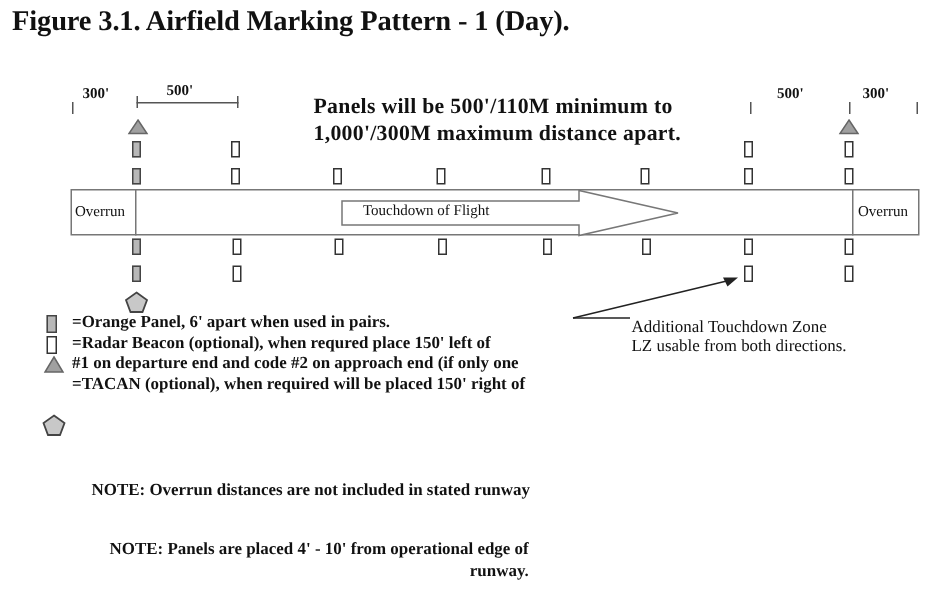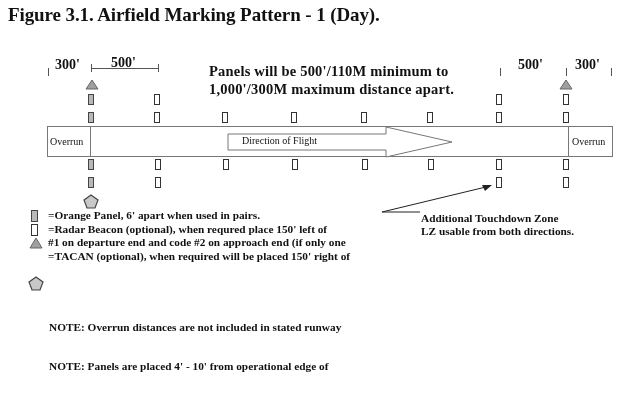--- a/index.html
+++ b/index.html
@@ -1,34 +1,34 @@
 <!DOCTYPE html>
 <html><head>
   <meta charset="utf-8">
   <style>
     html, body { margin: 0; padding: 0; background: #ffffff; }
     body { width: 625px; height: 400px; position: relative; overflow: hidden;
            font-family: "Liberation Serif", "DejaVu Serif", serif; color: #111; }
     .abs { position: absolute; }
     .title { left: 8px; top: 4px; font-size: 19px; font-weight: bold; white-space: nowrap; letter-spacing: -0.1px; }
-    .dim { font-size: 14px; font-weight: bold; white-space: nowrap; text-align: center; }
+    .dim { font-size: 10px; font-weight: bold; white-space: nowrap; text-align: center; }
     .tick { width: 1px; height: 8px; background: #555; }
     .dimline { height: 1px; background: #555; }
     .panelnote { left: 209px; top: 62px; font-size: 14.5px; font-weight: bold; line-height: 18px; white-space: nowrap; letter-spacing: 0.2px; }
     .runway { left: 47px; top: 126px; width: 566px; height: 31px; border: 1px solid #777; box-sizing: border-box; background: #fff; }
     .overrun-l { left: 47px; top: 126px; width: 44px; height: 31px; border-right: 1px solid #777; box-sizing: border-box; }
     .overrun-r { left: 568px; top: 126px; width: 45px; height: 31px; border-left: 1px solid #777; box-sizing: border-box; }
     .overrun-txt { font-size: 10px; position: absolute; top: 10px; white-space: nowrap; font-family: Liberation Serif, serif; }
     .panel { width: 6px; height: 11px; border: 1.5px solid #333; box-sizing: border-box; background: #fff; }
     .panel.orange { background: #b8b8b8; border-color: #444; }
     .dirtext { font-size: 10px; white-space: nowrap; }
     .legend { left: 48px; top: 209px; font-size: 11.3px; font-weight: bold; line-height: 13.5px; white-space: nowrap; }
     .legend-row { position: relative; padding-left: 0; }
-    .touch { left: 421px; top: 212px; font-size: 11.3px; font-weight: bold; line-height: 13px; white-space: nowrap; }
-    .note { font-size: 11.3px; font-weight: bold; line-height: 15px; white-space: nowrap; }
+    .touch { left: 421px; top: 212px; font-size: 11.3px; font-weight: normal; line-height: 13px; white-space: nowrap; }
+    .note { font-size: 11.3px; font-weight: bold; line-height: 15px; white-space: nowrap; margin-left: 12px; }
   </style>
 </head>
 <body>
 
 <div class="abs title">Figure 3.1.  Airfield Marking Pattern - 1 (Day).</div>
 
 <div class="abs tick" style="left:48px; top:68px;"></div>
 <div class="abs dim" style="left:55px; top:57px;">300'</div>
 <div class="abs tick" style="left:91px; top:64px;"></div>
 <div class="abs dimline" style="left:91px; top:68px; width:68px;"></div>
@@ -50,21 +50,21 @@
 <div class="abs overrun-l">
   <span class="overrun-txt" style="left:3px;">Overrun</span>
 </div>
 <div class="abs overrun-r">
   <span class="overrun-txt" style="left:3px;">Overrun</span>
 </div>
 
 <svg class="abs" style="left:226px; top:126px;" width="230" height="32">
   <polygon points="2,8 160,8 160,1 226,16 160,31 160,24 2,24" fill="#fff" stroke="#777" stroke-width="1"></polygon>
 </svg>
-<div class="abs dirtext" style="left:242px; top:135px;">Direction of Flight</div>
+<div class="abs dirtext" style="left:242px; top:135px;">Touchdown of Flight</div>
 
 <svg class="abs" style="left:85px; top:79px;" width="14" height="11">
   <polygon points="7,1 13,10 1,10" fill="#a0a0a0" stroke="#666" stroke-width="1"></polygon>
 </svg>
 <svg class="abs" style="left:559px; top:79px;" width="14" height="11">
   <polygon points="7,1 13,10 1,10" fill="#a0a0a0" stroke="#666" stroke-width="1"></polygon>
 </svg>
 
 <svg class="abs" style="left:83px; top:194px;" width="16" height="15">
   <polygon points="8,1 15,6 12,14 4,14 1,6" fill="#c8c8c8" stroke="#444" stroke-width="1.2"></polygon>
@@ -126,15 +126,16 @@
 <div class="abs legend">
   <div class="legend-row">=Orange Panel, 6' apart when used in pairs.</div>
   <div class="legend-row">=Radar Beacon (optional), when requred place 150' left of</div>
   <div class="legend-row">#1 on departure end and code #2 on approach end (if only one</div>
   <div class="legend-row">=TACAN (optional), when required will be placed 150' right of</div>
 </div>
 
 <div class="abs note" style="left:49px; top:320px;">
   <div>NOTE: Overrun distances are not included in stated runway</div>
 </div>
-<div class="abs note" style="left:49px; top:359px;text-align:right;">
+<div class="abs note" style="left:61px; top:359px;text-align:right;">
   <div>NOTE:  Panels are placed 4' - 10' from operational edge of</div>
+  <div>runway.</div>
 </div>
 
 </body></html>

